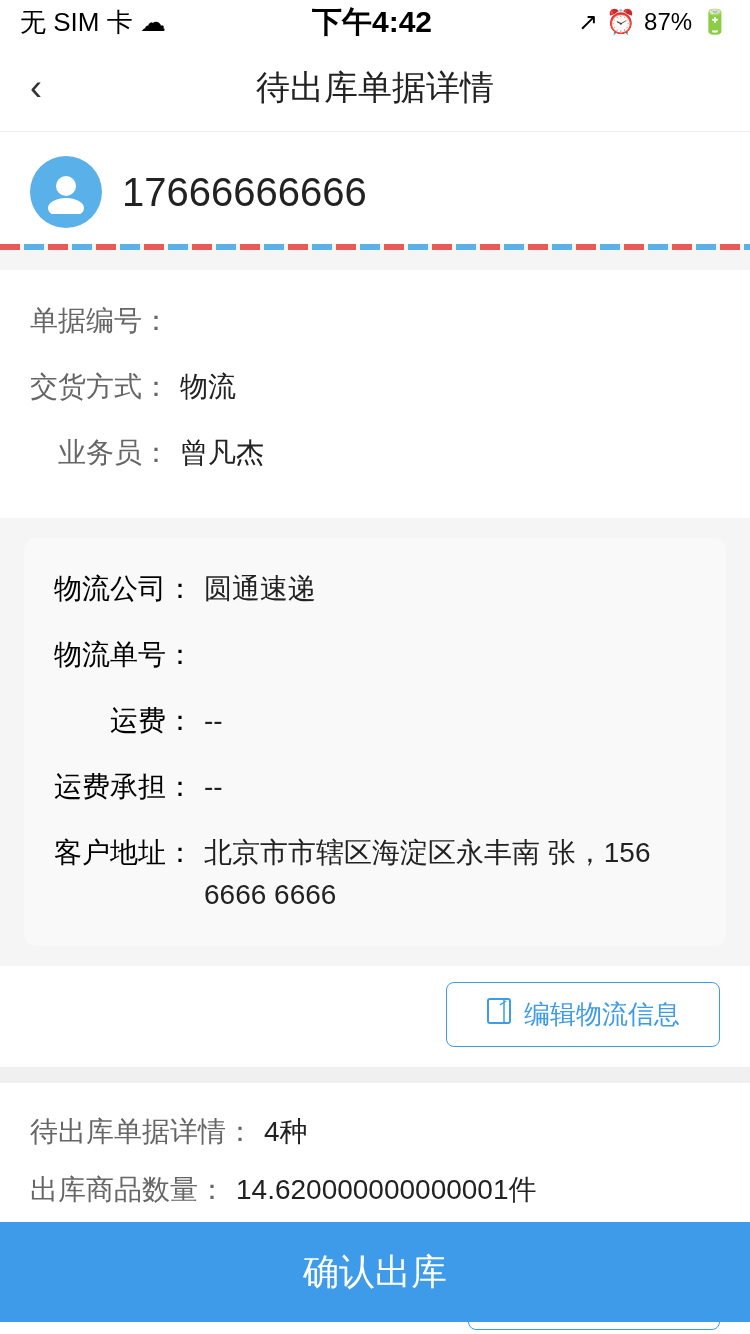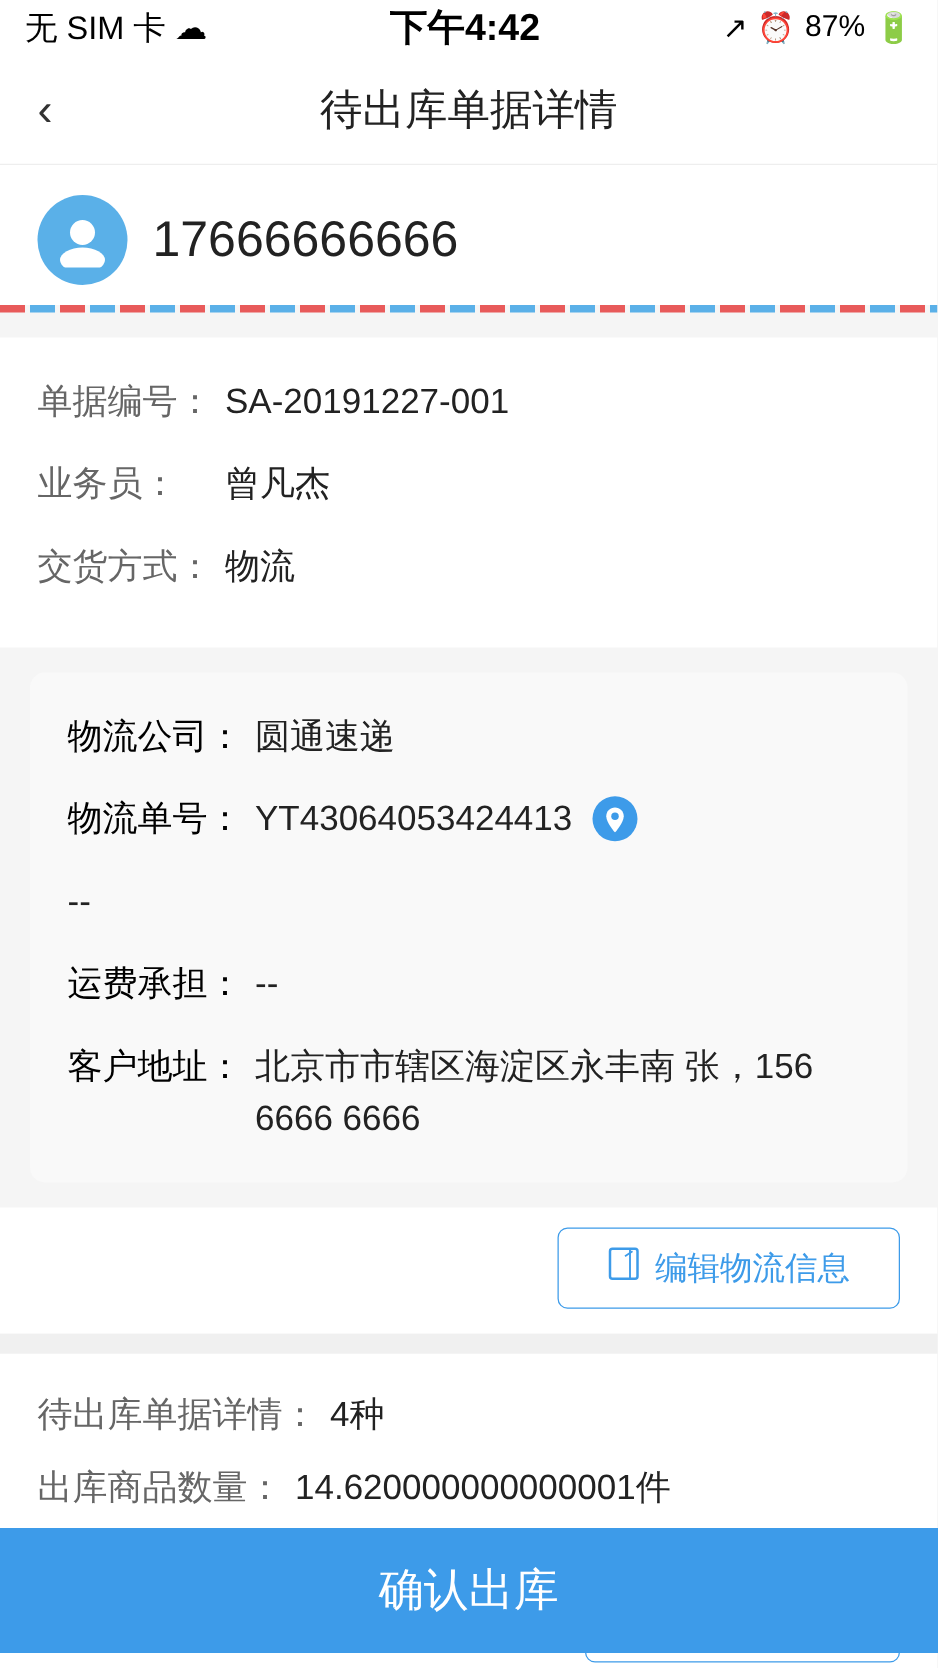--- a/index.html
+++ b/index.html
@@ -99,21 +99,21 @@
       display: flex;
       align-items: flex-start;
       margin-bottom: 24px;
       font-size: 28px;
       color: #333;
       line-height: 1.5;
     }
     .info-label {
       color: #666;
       min-width: 140px;
-      text-align: left;
+      text-align: right;
       margin-right: 10px;
       flex-shrink: 0;
     }
     .info-value {
       color: #222;
       flex: 1;
     }
 
     
     .logistics-card {
@@ -282,51 +282,41 @@
       </svg>
     </div>
     <div class="customer-phone">17666666666</div>
   </div>
 
   <div class="dashed-divider"></div>
 
   <div class="info-section">
     <div class="info-row">
       <span class="info-label">单据编号：</span>
-      <span class="info-value">SA-20191227-001</span>
+    </div>
+    <div class="info-row">
+      <span class="info-label">交货方式：</span>
+      <span class="info-value">物流</span>
     </div>
     <div class="info-row">
       <span class="info-label">业务员：</span>
       <span class="info-value">曾凡杰</span>
     </div>
-    <div class="info-row">
-      <span class="info-label">交货方式：</span>
-      <span class="info-value">物流</span>
-    </div>
   </div>
 
   <div class="logistics-card">
     <div class="logistics-row">
       <span class="logistics-label">物流公司：</span>
       <span class="logistics-value">圆通速递</span>
     </div>
     <div class="logistics-row">
       <span class="logistics-label">物流单号：</span>
-      <span class="logistics-value">
-        <span>YT43064053424413</span>
-        <span class="location-icon">
-          <svg width="22" height="22" viewBox="0 0 22 22" fill="none">
-            <circle cx="11" cy="10" r="4" fill="white"></circle>
-            <path d="M11 2C7.13 2 4 5.13 4 9c0 5.25 7 13 7 13s7-7.75 7-13c0-3.87-3.13-7-7-7z" fill="white"></path>
-            <circle cx="11" cy="9" r="3" fill="#3d9be9"></circle>
-          </svg>
-        </span>
-      </span>
-    </div>
-    <div class="logistics-row">
+    </div>
+    <div class="logistics-row">
+      <span class="logistics-label">运费：</span>
       <span class="logistics-value">--</span>
     </div>
     <div class="logistics-row">
       <span class="logistics-label">运费承担：</span>
       <span class="logistics-value">--</span>
     </div>
     <div class="logistics-row">
       <span class="logistics-label">客户地址：</span>
       <span class="logistics-value">北京市市辖区海淀区永丰南  张，156 6666 6666</span>
     </div>

